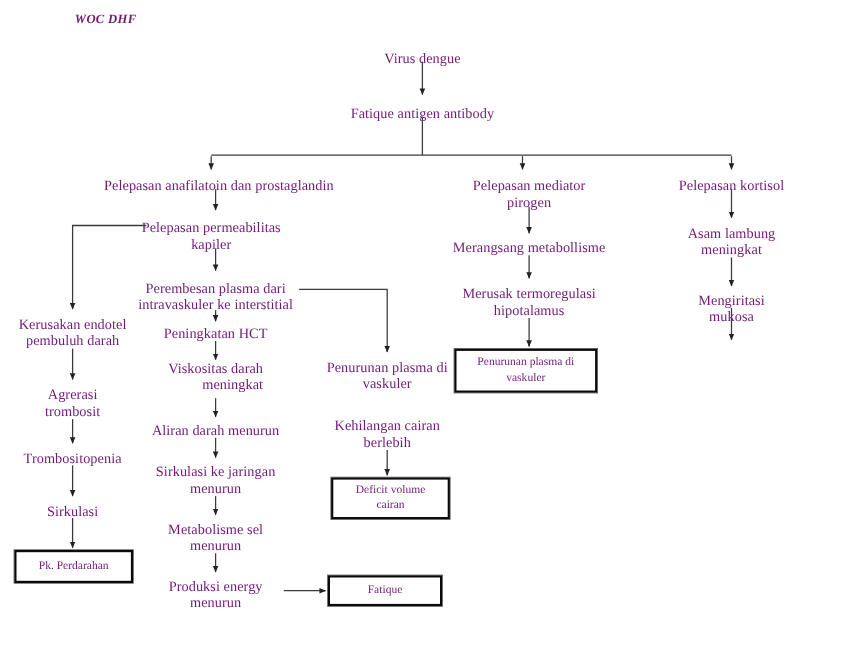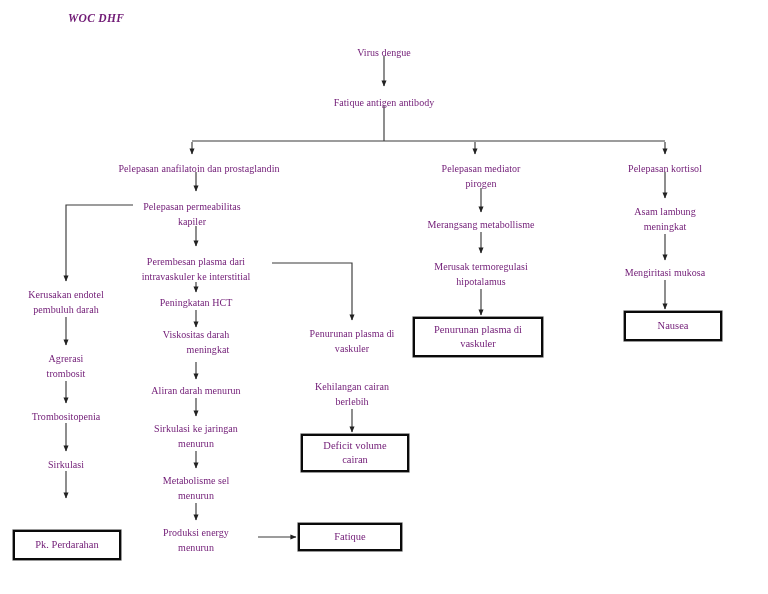--- a/index.html
+++ b/index.html
@@ -27,21 +27,21 @@
   .title {
     position: absolute;
     font-style: italic;
     font-weight: 600;
     font-size: 11.5px;
     letter-spacing: 0.3px;
     white-space: nowrap;
   }
   .node {
     position: absolute;
-    font-size: 10px;
+    font-size: 13px;
     line-height: 14.5px;
     text-align: center;
     white-space: pre-line;
     transform: translateX(-50%);
     letter-spacing: 0.05px;
   }
   .boxnode {
     position: absolute;
     box-sizing: border-box;
     border: 2px solid #0a0a0a;
@@ -145,21 +145,20 @@
 vaskuler</div>
   <div class="node" style="left:352px; top:380px;">Kehilangan cairan
 berlebih</div>
   <div class="node" style="left:481px; top:218px;">Merangsang metabollisme</div>
   <div class="node" style="left:481px; top:260px;">Merusak termoregulasi
 hipotalamus</div>
   <div class="node" style="left:665px; top:205px;">Asam lambung
 meningkat</div>
   <div class="node" style="left:665px; top:266px;">Mengiritasi mukosa</div>
 
-  <div class="boxnode" style="left:67px;  top:500px; width:108px; height:30px;margin-top:30px;">Pk. Perdarahan</div>
+  <div class="boxnode" style="left:67px;  top:500px; width:108px; height:30px;">Pk. Perdarahan</div>
   <div class="boxnode" style="left:355px; top:434px; width:108px; height:38px;">Deficit volume
 cairan</div>
   <div class="boxnode" style="left:350px; top:523px; width:104px; height:28px;">Fatique</div>
   <div class="boxnode" style="left:478px; top:317px; width:130px; height:40px;">Penurunan plasma di
 vaskuler</div>
-  <div class="boxnode" style="left:673px; top:311px; width:98px; height:30px;">Nausea</div>
 
 </div>
 
 </body></html>

